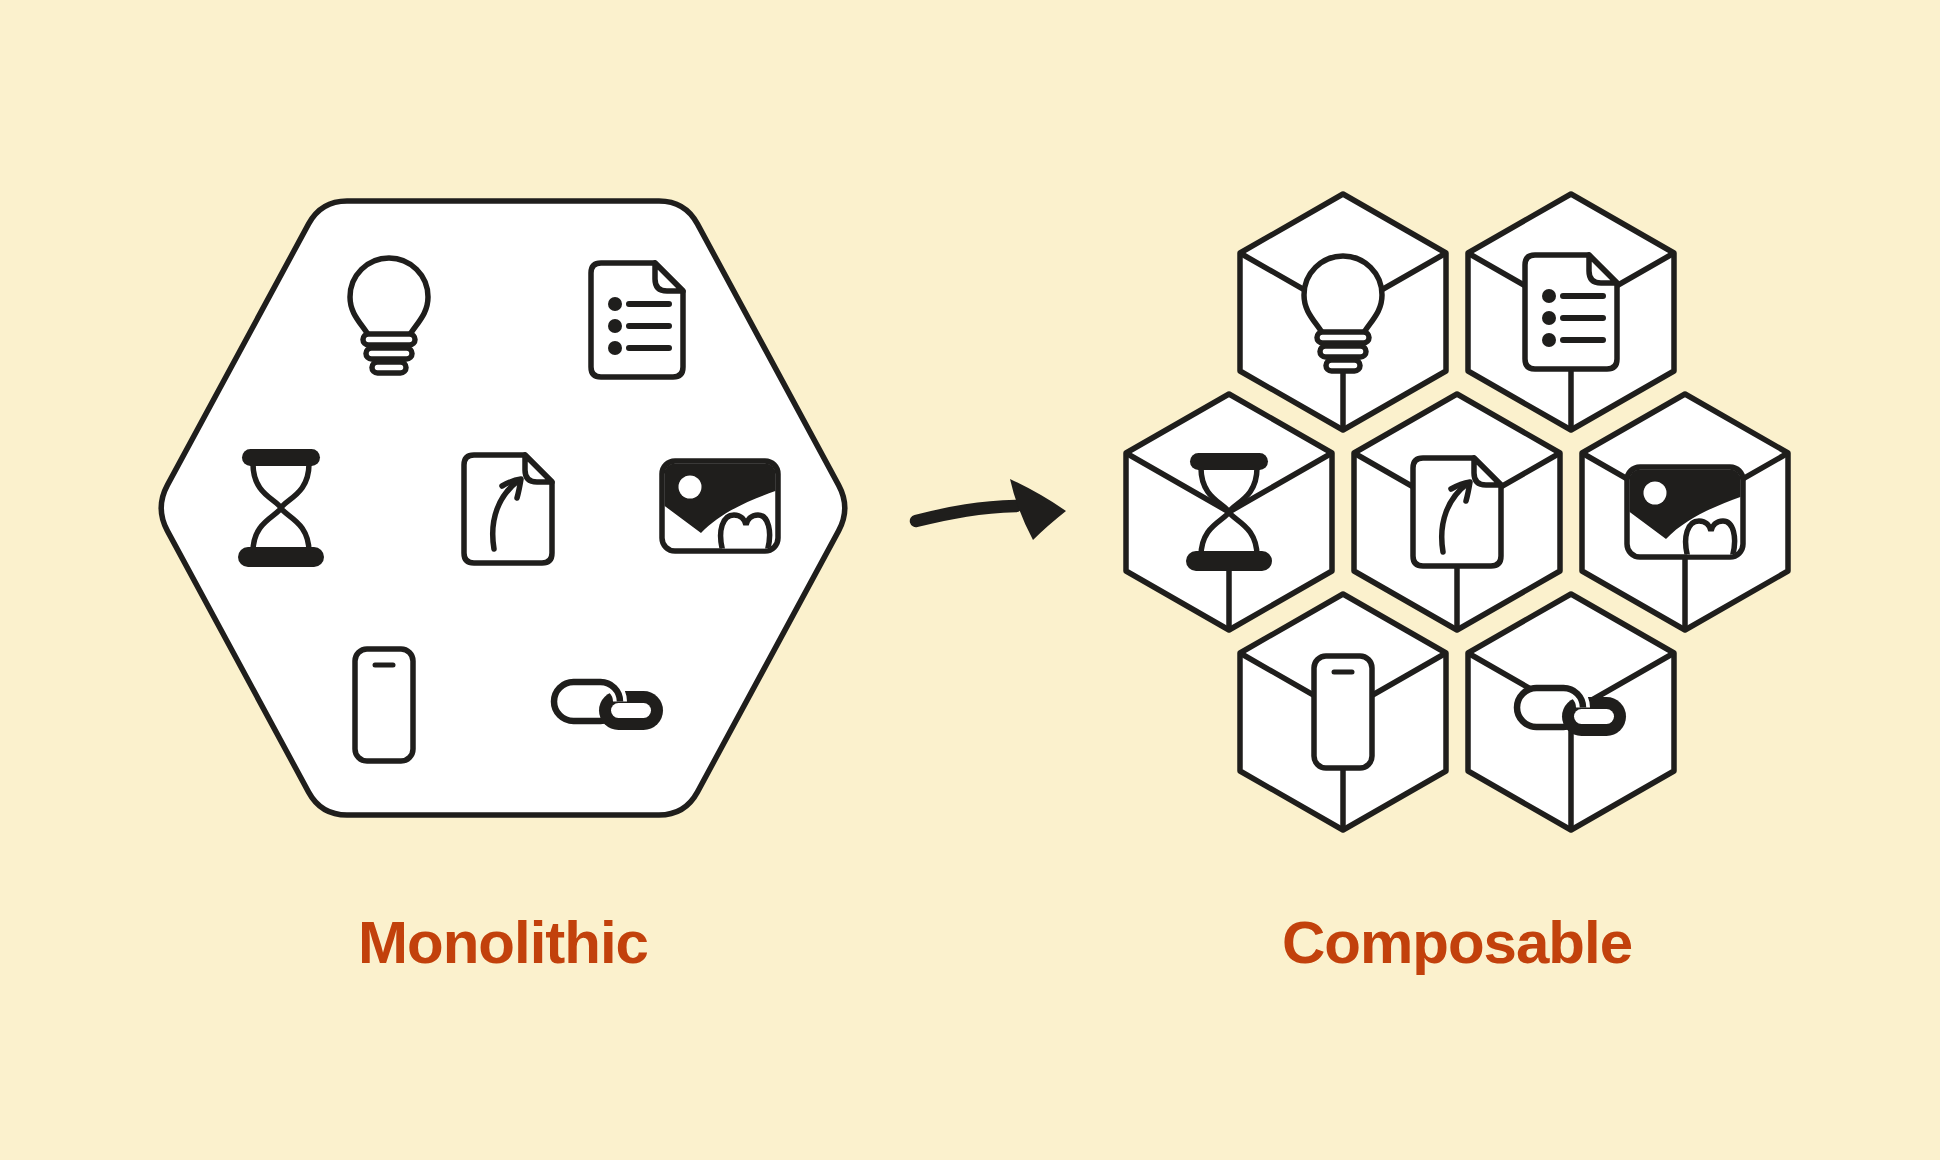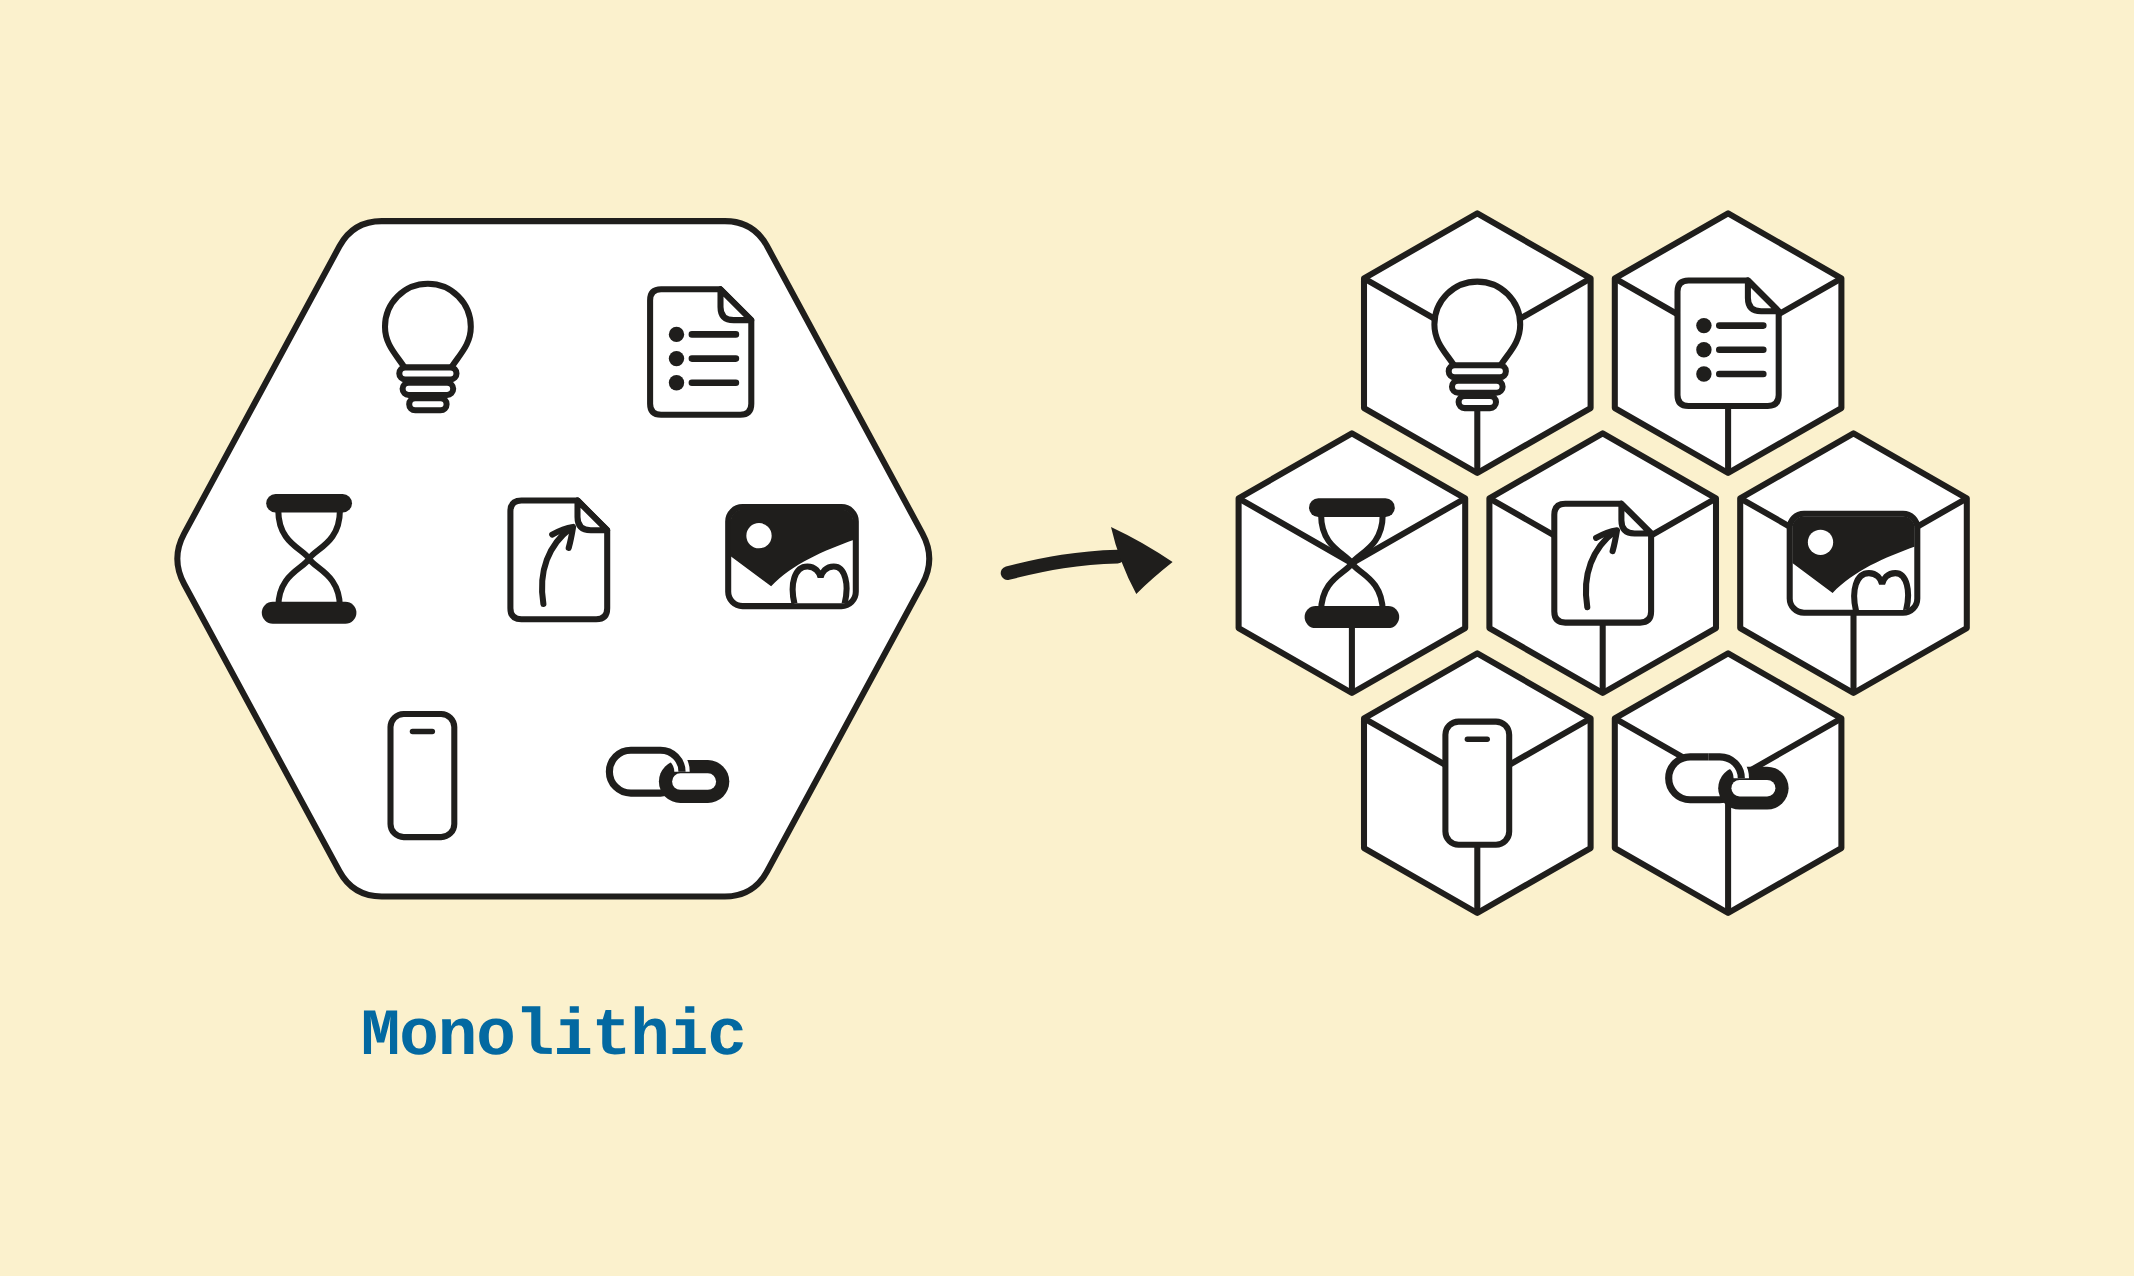--- a/index.html
+++ b/index.html
@@ -14,24 +14,23 @@
   .j{stroke-linejoin:round;}
   .r{stroke-linecap:round;}
   .f{fill:#1F1E1C;}
   .caption{
     position:absolute;
     top:913px;
     transform:translateX(-50%);
     font-size:60px;
     font-weight:700;
     letter-spacing:-1px;
-    color:#0369a1;
+    color:#c2410c;
     white-space:nowrap;
     line-height:1;
-    font-family:Liberation Mono, monospace;
   }
   #cap-left{left:503px;}
   #cap-right{left:1457px;}
 </style>
 </head>
 <body>
 
 <div class="canvas">
 
   <svg viewBox="0 0 1940 1160" width="1940" height="1160">
@@ -140,14 +139,15 @@
           <use href="#icon-phone"></use>
       </g>
       <g transform="translate(1571,712)">
         <use href="#cube"></use>
           <use href="#icon-link"></use>
       </g>
     </g>
   </svg>
 
   <div id="cap-left" class="caption">Monolithic</div>
+  <div id="cap-right" class="caption">Composable</div>
 
 </div>
 
 </body></html>

